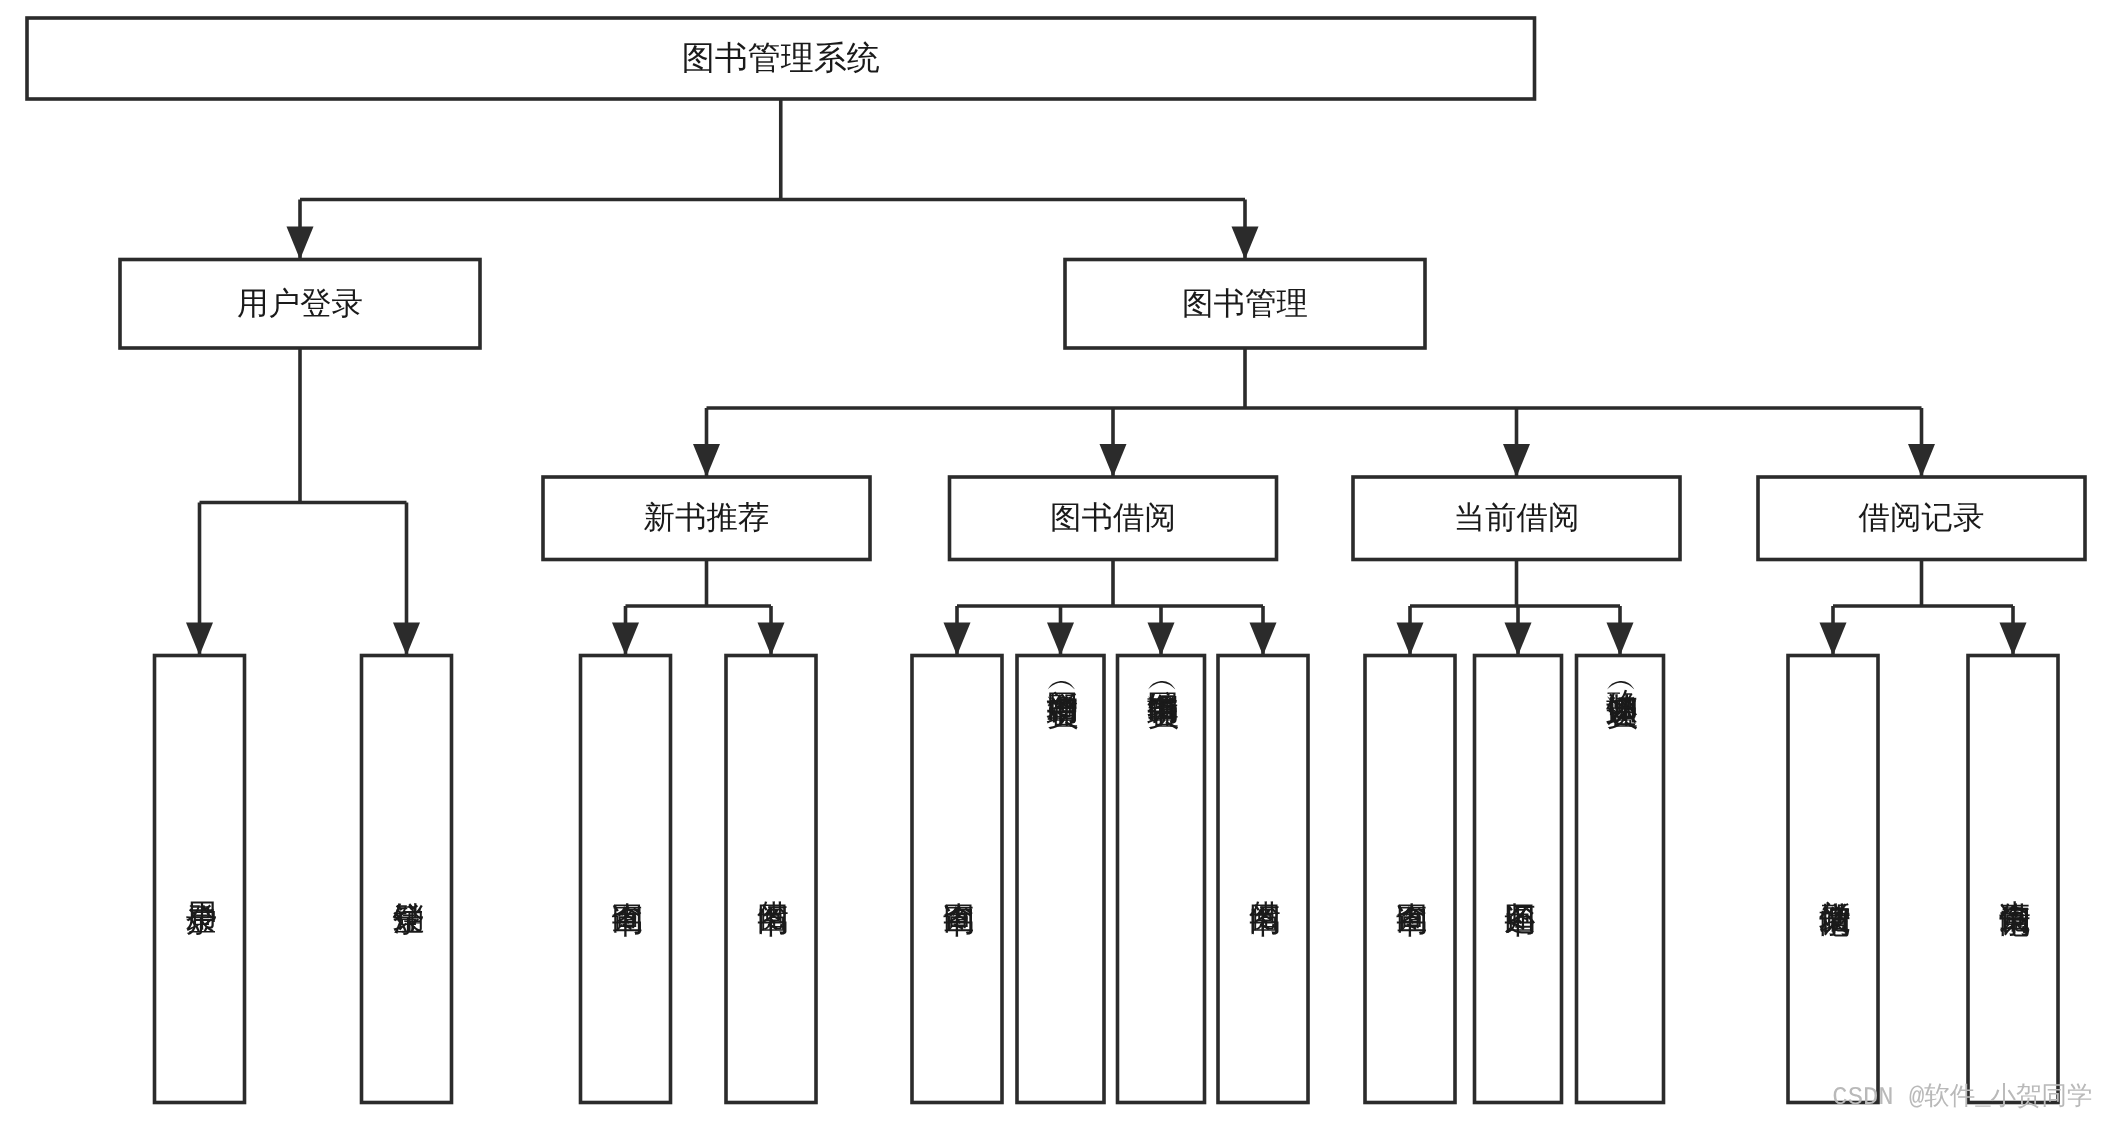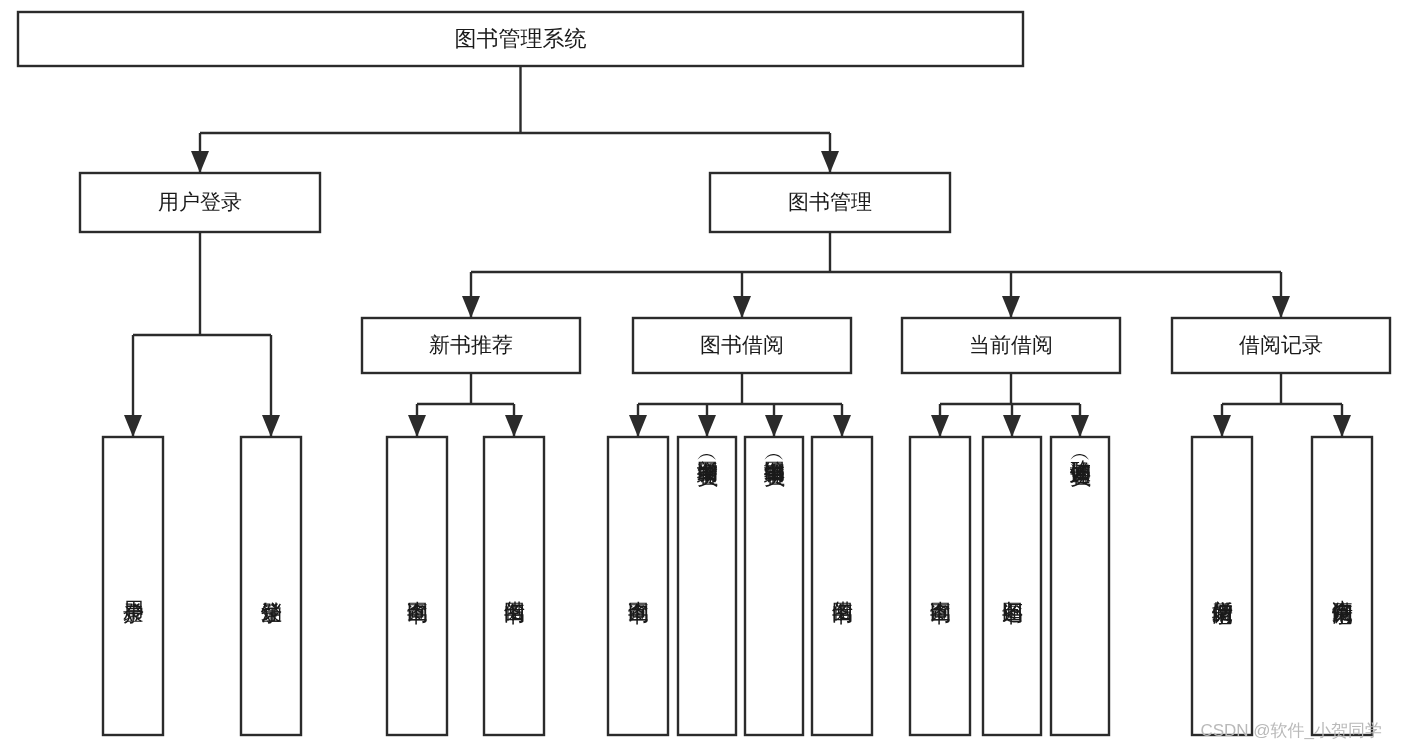--- a/index.html
+++ b/index.html
@@ -66,23 +66,23 @@
     line-height: 1.18;
     color: #1a1a1a;
     letter-spacing: 1px;
     white-space: nowrap;
   }
   .vert-label.top-aligned {
     align-self: flex-start;
   }
   .watermark {
     position: absolute;
-    right: 23px;
+    right: 10px;
     bottom: 5px;
-    font-family: Liberation Sans, sans-serif;
+    font-family: Liberation Mono, monospace;
     font-size: 17px;
     color: #b9b9b9;
     white-space: nowrap;
     user-select: none;
   }
 </style>
 </head>
 <body>
 
 <div id="diagram-root">

